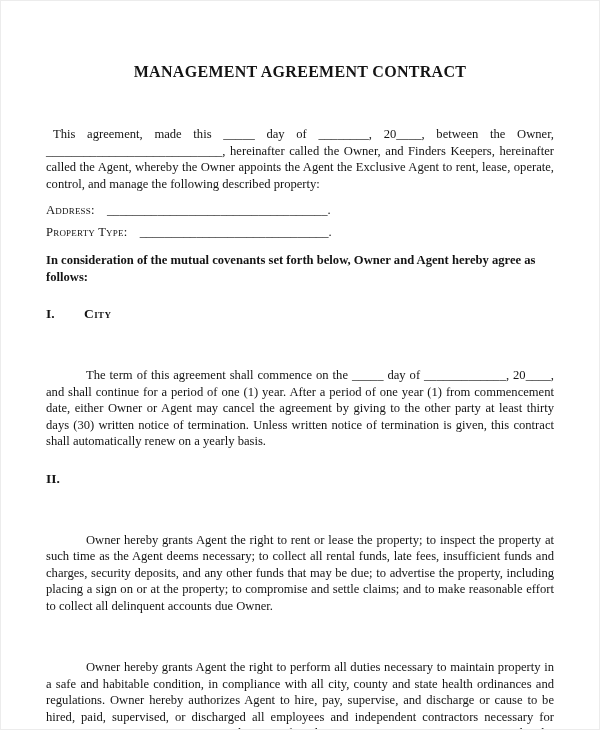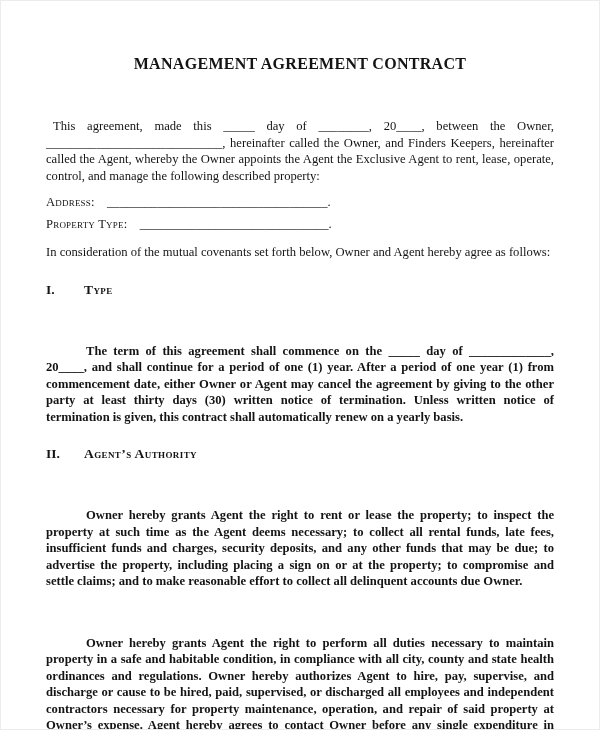--- a/index.html
+++ b/index.html
@@ -10,21 +10,21 @@
     box-sizing: border-box;
     border: 1px solid #ececec;
     font-family: "Liberation Serif", "DejaVu Serif", serif;
     color: #141414;
     overflow: hidden;
   }
   .page {
     padding: 50px 45px 0 45px;
   }
   .doc-title {
-    margin: 4px 0 22px 0;
+    margin: 12px 0 22px 0;
     text-align: center;
     font-size: 16px;
     font-weight: bold;
     letter-spacing: 0.3px;
   }
   p { margin: 0; }
   .body-text {
     font-size: 12.6px;
     line-height: 16.5px;
     text-align: justify;
@@ -37,32 +37,32 @@
     margin-bottom: 6px;
     white-space: nowrap;
   }
   .sc {
     font-variant: small-caps;
     letter-spacing: 0.2px;
   }
   .blank { letter-spacing: 0; }
   .gap-sm { display: inline-block; width: 10px; }
   .gap-xs { display: inline-block; width: 6px; }
-  .covenant { margin: 12px 0 0 0; text-align: left; }
+  .covenant { margin: 12px 0 0 0; text-align: left; font-weight: bold; }
   .section { margin-top: 21px; }
   .section-heading {
     display: flex;
     font-weight: bold;
     font-size: 13.5px;
     line-height: 16px;
     margin-bottom: 10px;
   }
   .sec-num { width: 38px; flex: 0 0 38px; }
   .sec-title { letter-spacing: 0.4px; }
-  .section .body-text { text-indent: 40px; font-weight: bold; }
+  .section .body-text { text-indent: 40px; }
 </style>
 </head>
 <body>
 
 <div class="page">
 
   <h1 class="doc-title">MANAGEMENT AGREEMENT CONTRACT</h1>
 
   <p class="body-text intro">This agreement, made this _____ day of ________, 20____, between the Owner, ____________________________, hereinafter called the Owner, and Finders Keepers, hereinafter called the Agent, whereby the Owner appoints the Agent the Exclusive Agent to rent, lease, operate, control, and manage the following described property:</p>
 
@@ -78,29 +78,28 @@
     <span class="blank">______________________________.</span>
   </div>
 
 
 
   <p class="body-text covenant">In consideration of the mutual covenants set forth below, Owner and Agent hereby agree as follows:</p>
 
   <div class="section">
     <div class="section-heading">
       <span class="sec-num">I.</span>
-      <span class="sec-title sc">Type</span>
+      <span class="sec-title sc">City</span>
     </div>
     <p class="body-text">The term of this agreement shall commence on the _____ day of _____________, 20____, and shall continue for a period of one (1) year. After a period of one year (1) from commencement date, either Owner or Agent may cancel the agreement by giving to the other party at least thirty days (30) written notice of termination. Unless written notice of termination is given, this contract shall automatically renew on a yearly basis.</p>
   </div>
 
   <div class="section">
     <div class="section-heading">
       <span class="sec-num">II.</span>
-      <span class="sec-title sc">Agent’s Authority</span>
     </div>
     <p class="body-text">Owner hereby grants Agent the right to rent or lease the property; to inspect the property at such time as the Agent deems necessary; to collect all rental funds, late fees, insufficient funds and charges, security deposits, and any other funds that may be due; to advertise the property, including placing a sign on or at the property; to compromise and settle claims; and to make reasonable effort to collect all delinquent accounts due Owner.</p>
   </div>
 
   <div class="section">
     <p class="body-text">Owner hereby grants Agent the right to perform all duties necessary to maintain property in a safe and habitable condition, in compliance with all city, county and state health ordinances and regulations. Owner hereby authorizes Agent to hire, pay, supervise, and discharge or cause to be hired, paid, supervised, or discharged all employees and independent contractors necessary for property maintenance, operation, and repair of said property at Owner’s expense. Agent hereby agrees to contact Owner before any single expenditure in excess of two hundred dollars ($200.00) is incurred, except in the event of emergency repairs. Owner agrees to leave on deposit with Agent money in the amount of two hundred dollars ($200.00) for execution of untimely repairs and maintenance, hereinafter known as the Repair Deposit.</p>
   </div>
 
 </div>
 

